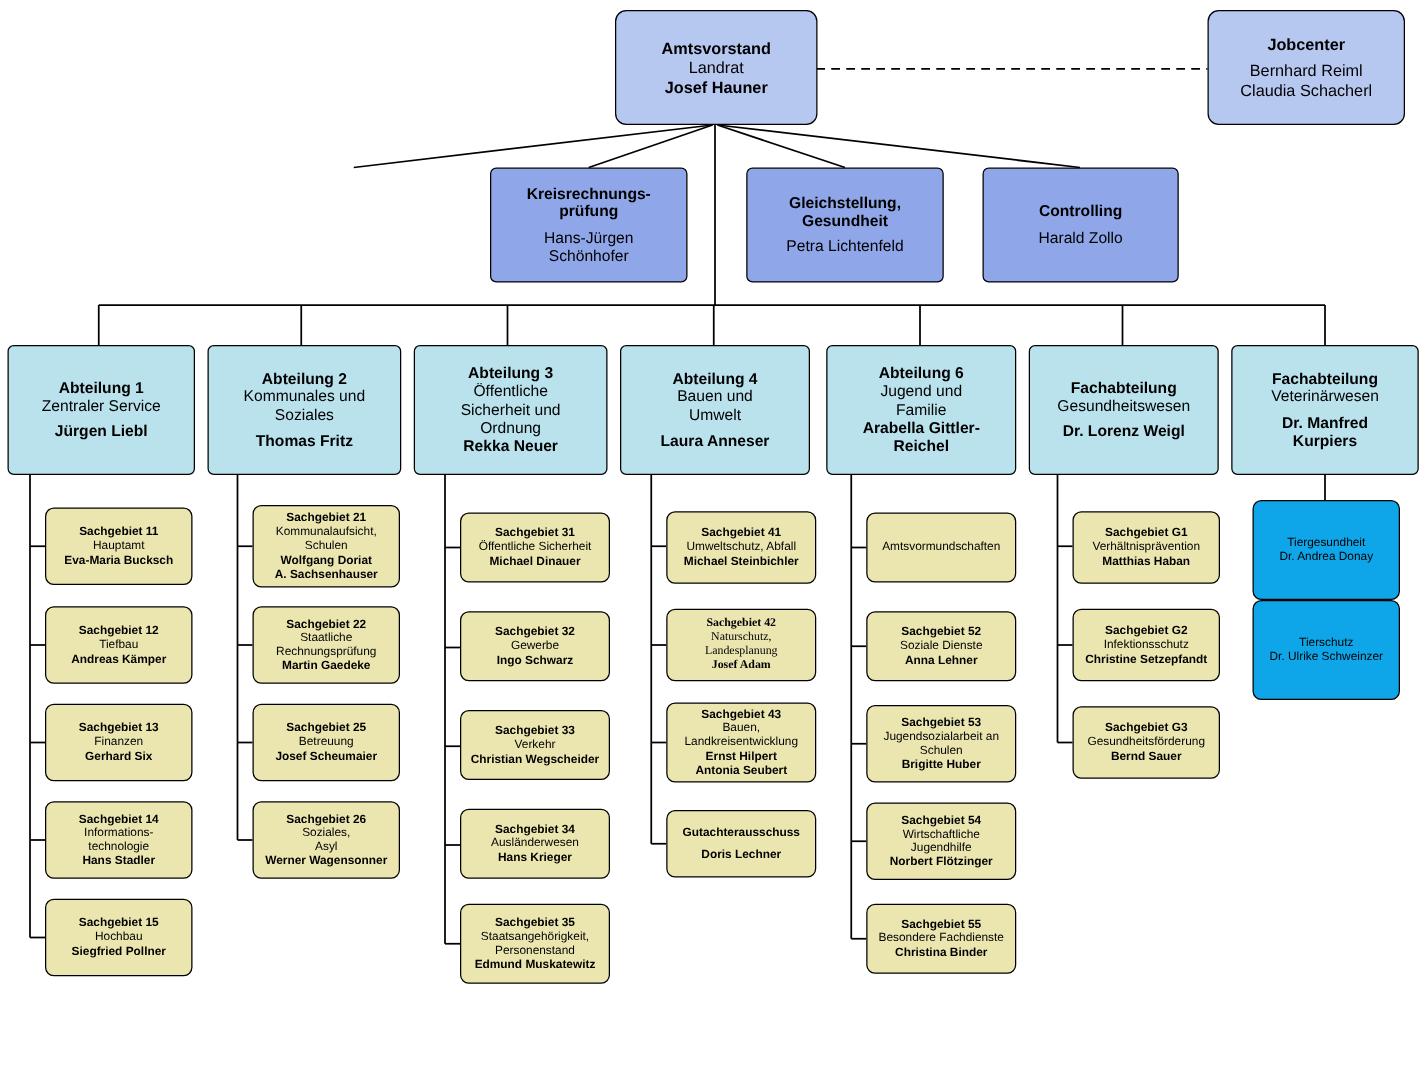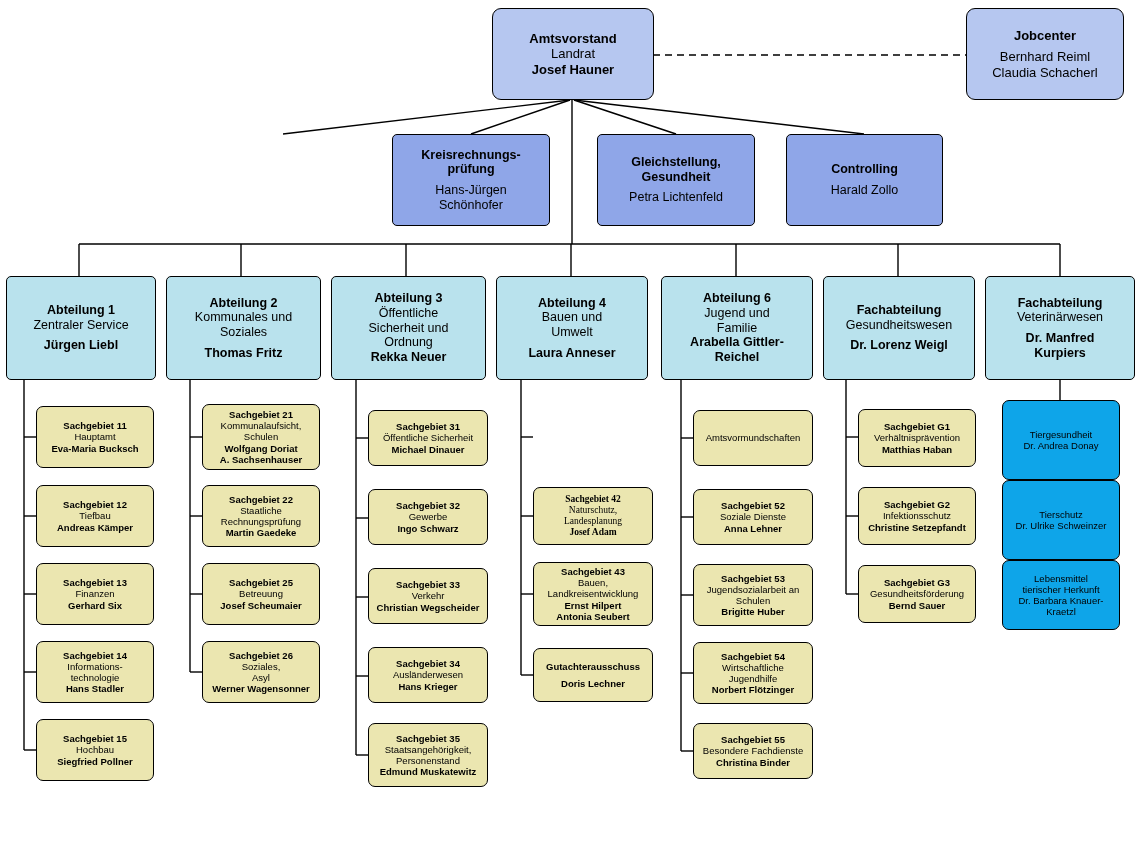--- a/index.html
+++ b/index.html
@@ -293,20 +293,25 @@
     <span class="ln">Ausländerwesen</span>
     <span class="ln b">Hans Krieger</span>
   </div>
   <div class="node cream t-sub" style="left:368px; top:723px; width:120px; height:64px;">
     <span class="ln b">Sachgebiet 35</span>
     <span class="ln">Staatsangehörigkeit,</span>
     <span class="ln">Personenstand</span>
     <span class="ln b">Edmund Muskatewitz</span>
   </div>
 
+  <div class="node cream t-sub" style="left:533px; top:409px; width:120px; height:58px;">
+    <span class="ln b">Sachgebiet 41</span>
+    <span class="ln">Umweltschutz, Abfall</span>
+    <span class="ln b">Michael Steinbichler</span>
+  </div>
   <div class="node cream t-sub" style="left:533px; top:487px; width:120px; height:58px;font-family:Liberation Serif, serif;">
     <span class="ln b">Sachgebiet 42</span>
     <span class="ln">Naturschutz,</span>
     <span class="ln">Landesplanung</span>
     <span class="ln b">Josef Adam</span>
   </div>
   <div class="node cream t-sub" style="left:533px; top:562px; width:120px; height:64px;">
     <span class="ln b">Sachgebiet 43</span>
     <span class="ln">Bauen,</span>
     <span class="ln">Landkreisentwicklung</span>
@@ -364,20 +369,14 @@
   </div>
 
   <div class="node cream-tall t-sub" style="left:1002px; top:400px; width:118px; height:80px;">
     <span class="ln">Tiergesundheit</span>
     <span class="ln">Dr. Andrea Donay</span>
   </div>
   <div class="node cream-tall t-sub" style="left:1002px; top:480px; width:118px; height:80px;">
     <span class="ln">Tierschutz</span>
     <span class="ln">Dr. Ulrike Schweinzer</span>
   </div>
-  <div class="node cream-tall t-sub" style="left:1002px; top:560px; width:118px; height:70px;">
-    <span class="ln">Lebensmittel</span>
-    <span class="ln">tierischer Herkunft</span>
-    <span class="ln">Dr. Barbara Knauer-</span>
-    <span class="ln">Kraetzl</span>
-  </div>
 
 </div>
 
 </body></html>

